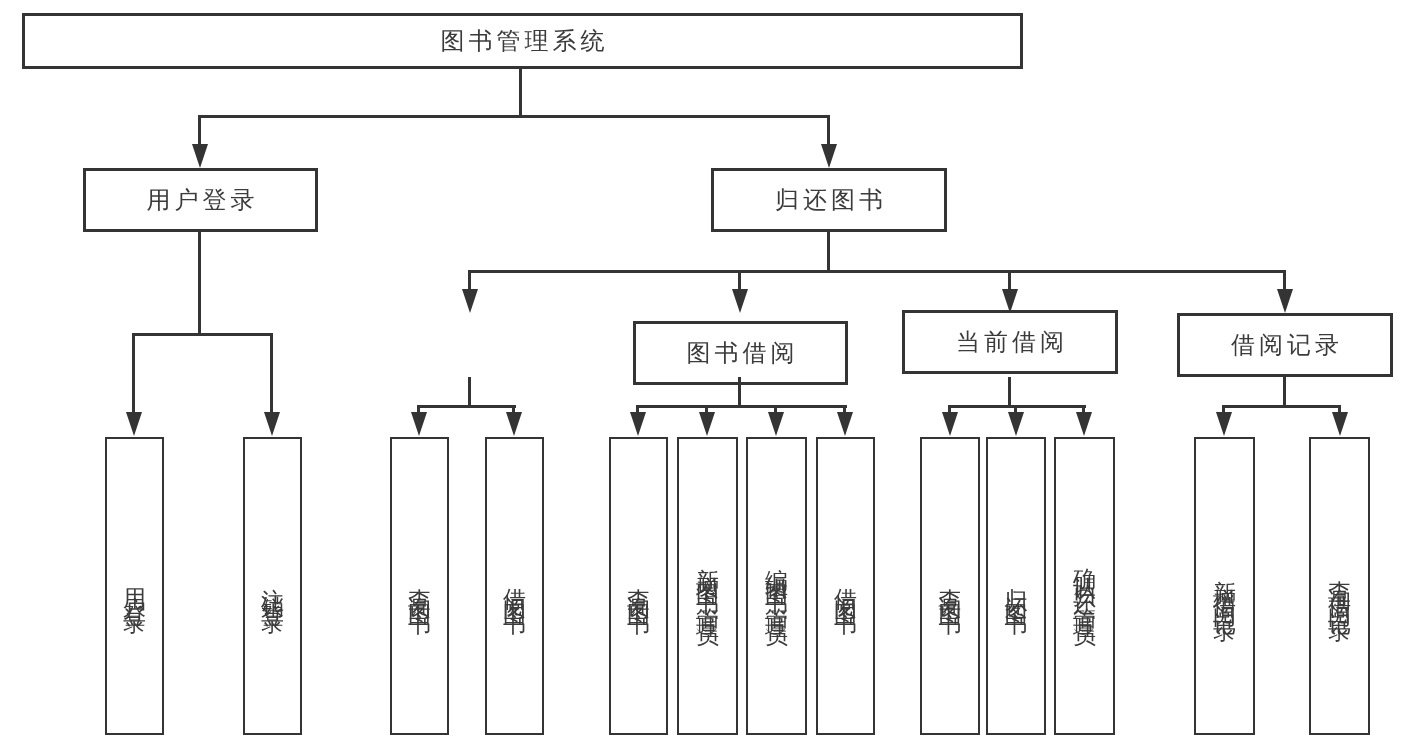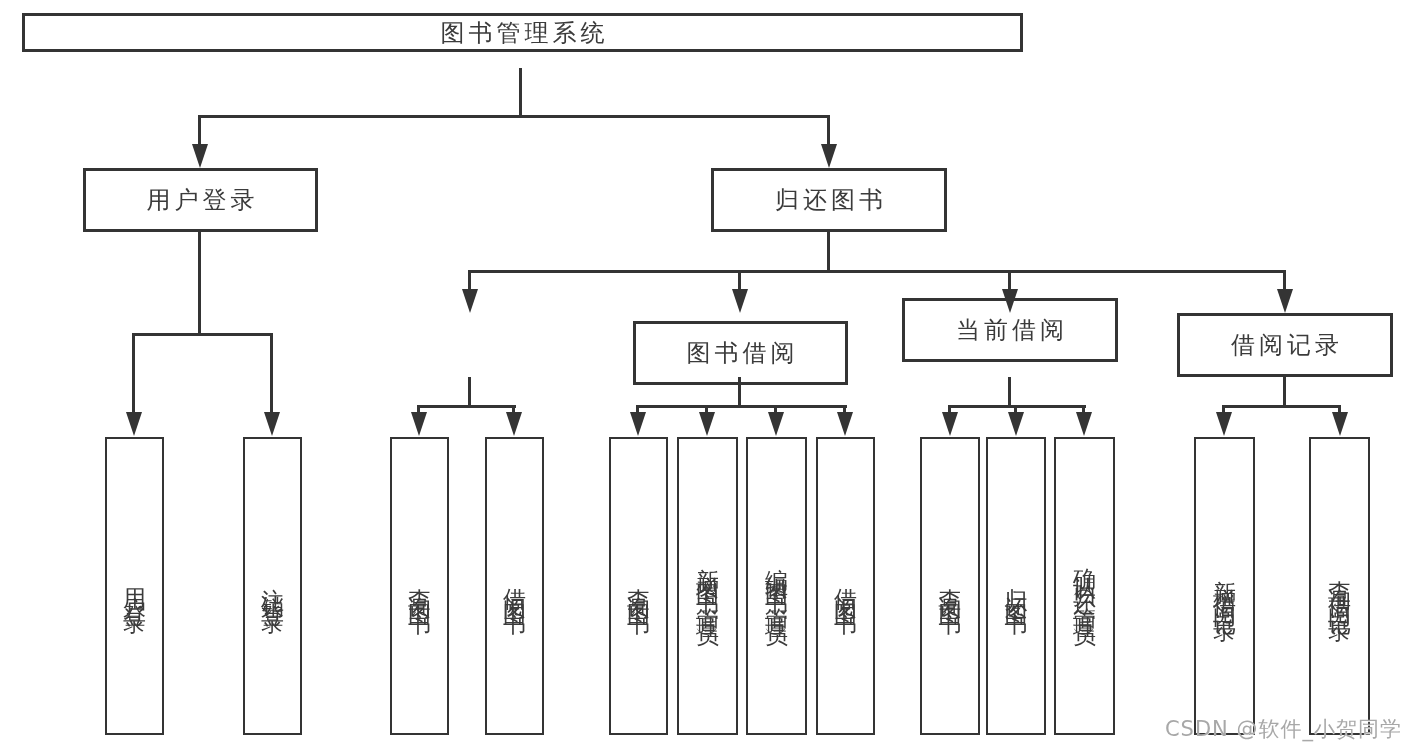--- a/index.html
+++ b/index.html
@@ -28,35 +28,35 @@
 
   .watermark{position:absolute;right:3px;bottom:4px;color:var(--watermark);
          font-size:21px;letter-spacing:1px;white-space:nowrap;
          text-shadow:0 1px 1px #ffffff;}
 </style>
 </head>
 <body>
 
 <div class="canvas">
 
-  <div class="box" style="left:22px;top:13px;width:1001px;height:39px;">
+  <div class="box" style="left:22px;top:13px;width:1001px;height:56px;">
     <span class="hlabel">图书管理系统</span>
   </div>
 
   <div class="box" style="left:83px;top:168px;width:235px;height:64px;">
     <span class="hlabel">用户登录</span>
   </div>
   <div class="box" style="left:711px;top:168px;width:236px;height:64px;">
     <span class="hlabel">归还图书</span>
   </div>
 
   <div class="box" style="left:633px;top:321px;width:215px;height:64px;">
     <span class="hlabel">图书借阅</span>
   </div>
-  <div class="box" style="left:902px;top:298px;width:216px;height:64px;">
+  <div class="box" style="left:902px;top:310px;width:216px;height:64px;">
     <span class="hlabel">当前借阅</span>
   </div>
   <div class="box" style="left:1177px;top:313px;width:216px;height:64px;">
     <span class="hlabel">借阅记录</span>
   </div>
 
   <div class="leaf" style="left:105px;width:59px;">
     <span class="vlabel">用户登录</span>
   </div>
   <div class="leaf" style="left:243px;width:59px;">
@@ -152,15 +152,14 @@
   <div class="vline" style="left:1082px;top:405px;height:10px;"></div>
   <div class="arrow" style="left:1076px;top:412px;"></div>
 
   <div class="vline" style="left:1283px;top:377px;height:31px;"></div>
   <div class="hline" style="left:1222px;top:405px;width:119px;"></div>
   <div class="vline" style="left:1222px;top:405px;height:10px;"></div>
   <div class="arrow" style="left:1216px;top:412px;"></div>
   <div class="vline" style="left:1338px;top:405px;height:10px;"></div>
   <div class="arrow" style="left:1332px;top:412px;"></div>
 
-  <div class="watermark">CSDN @软件_小贺同学</div>
 
 </div>
 
 </body></html>

